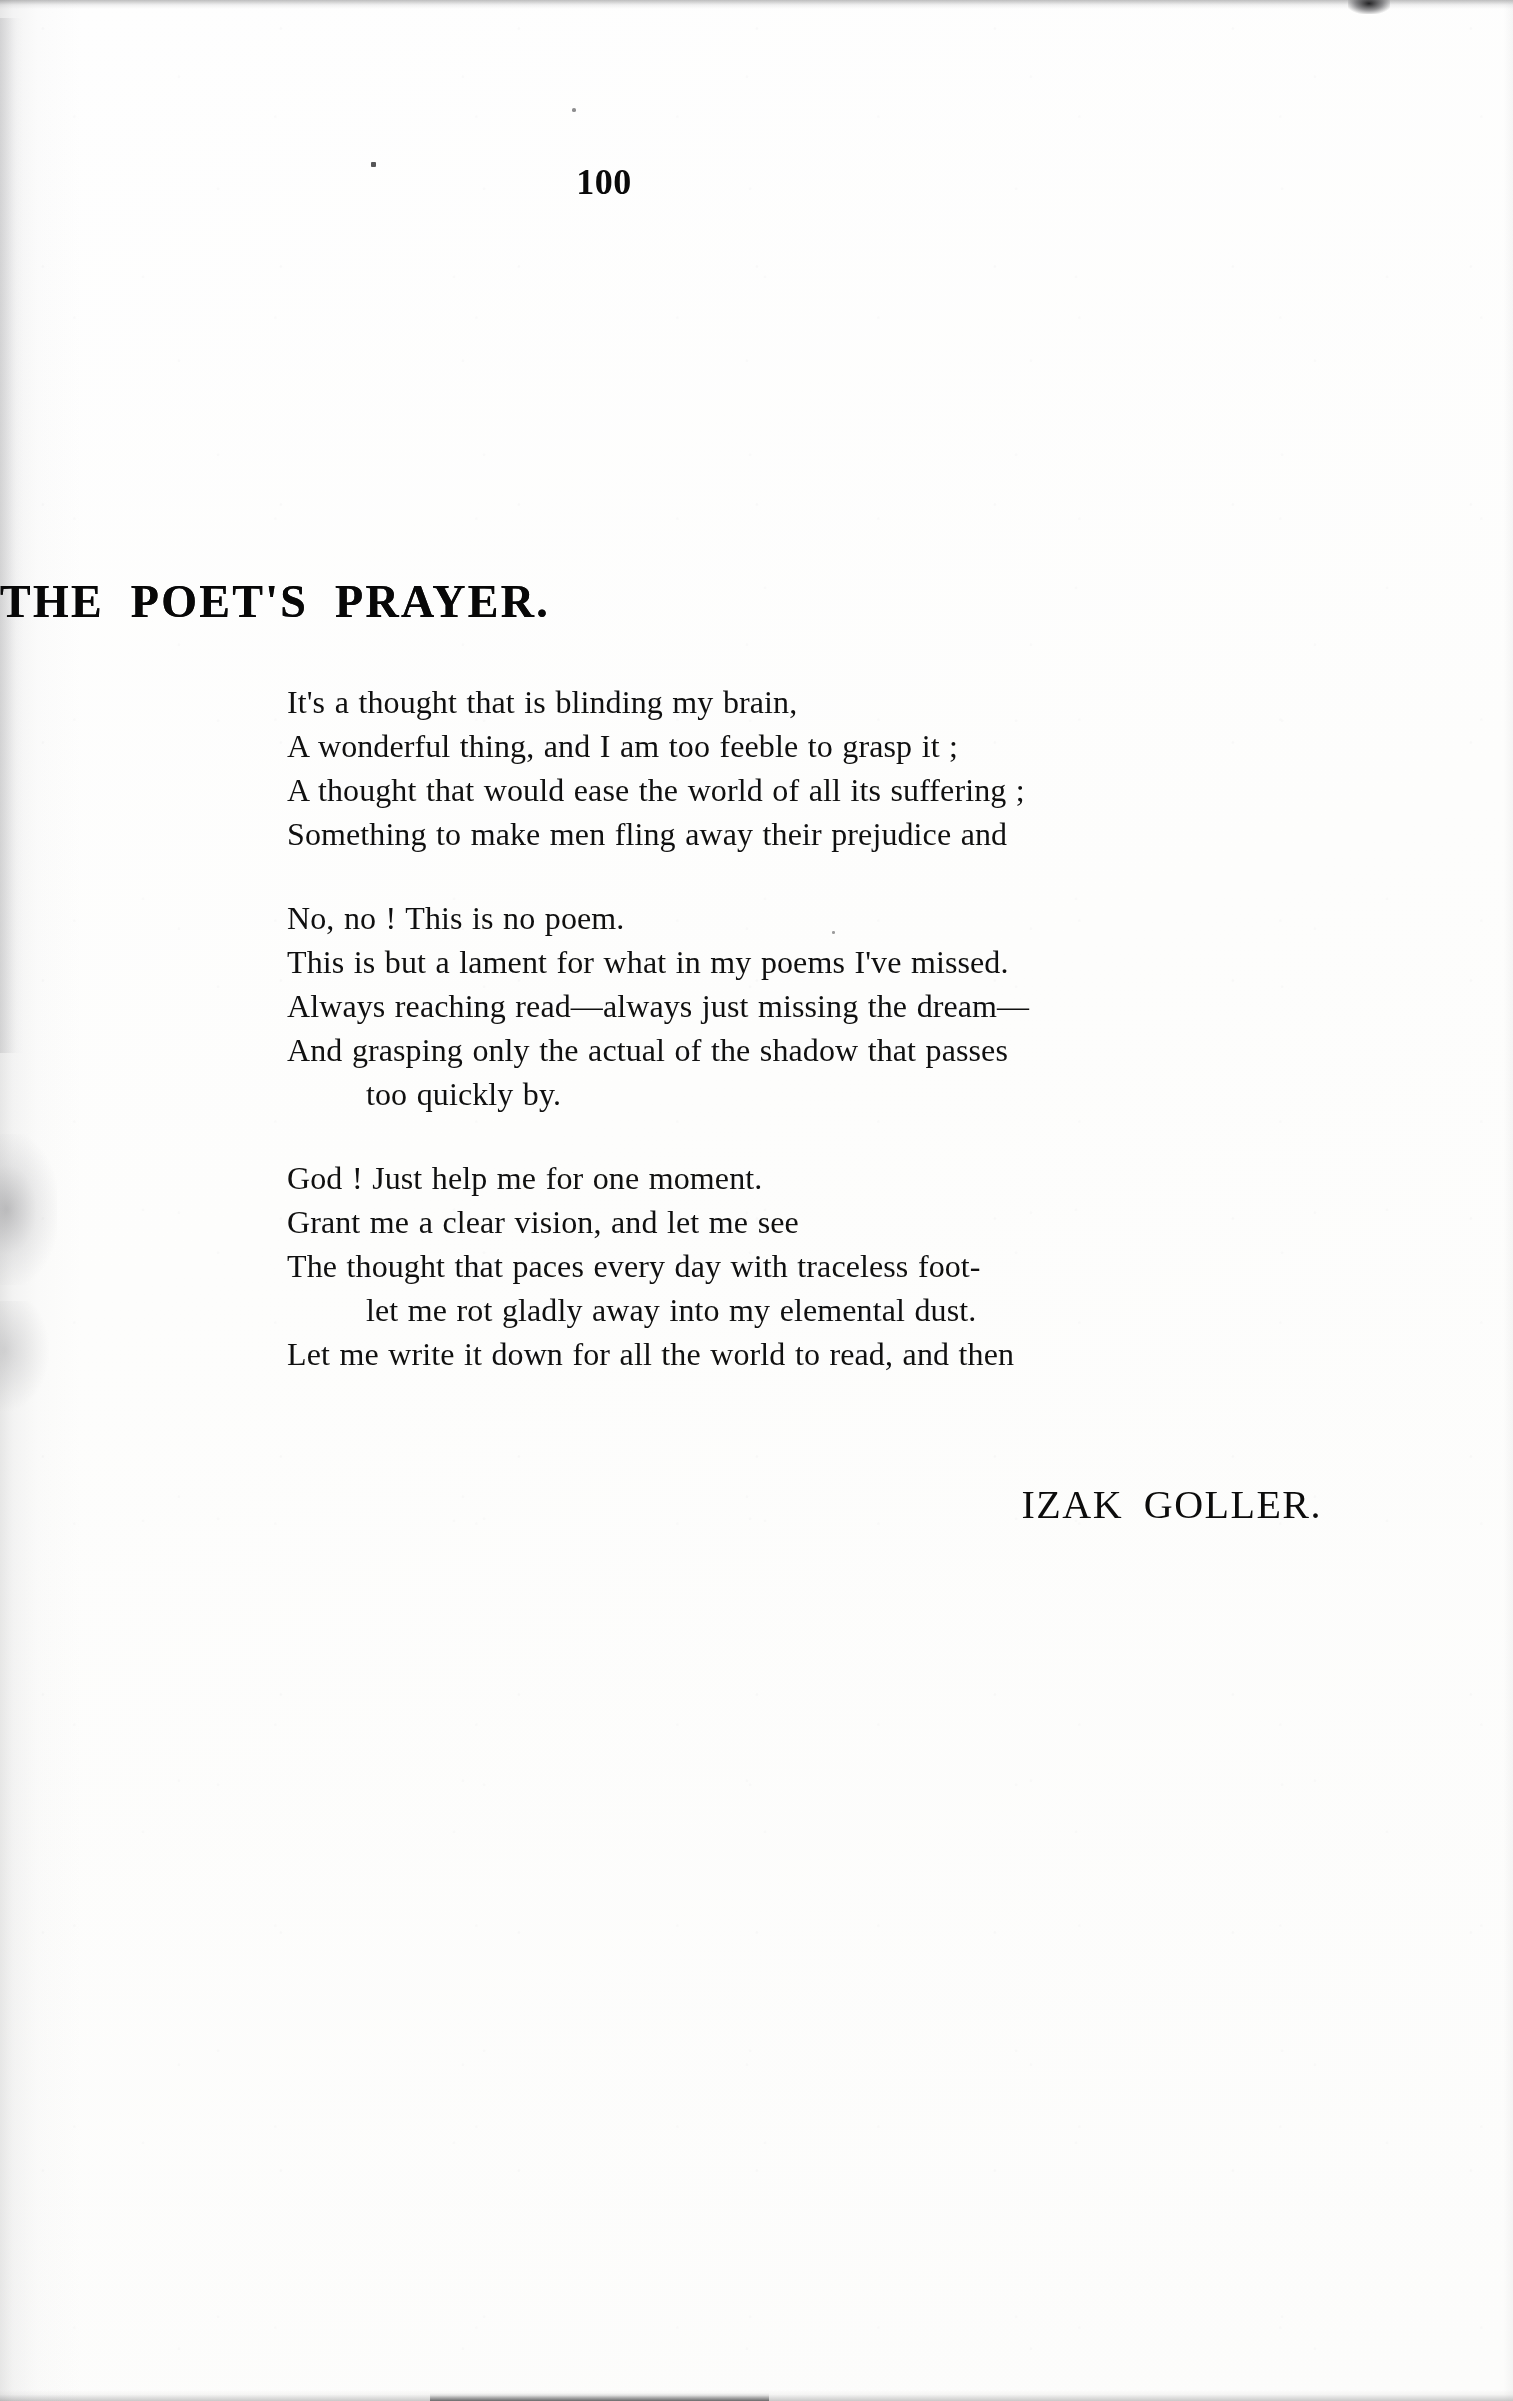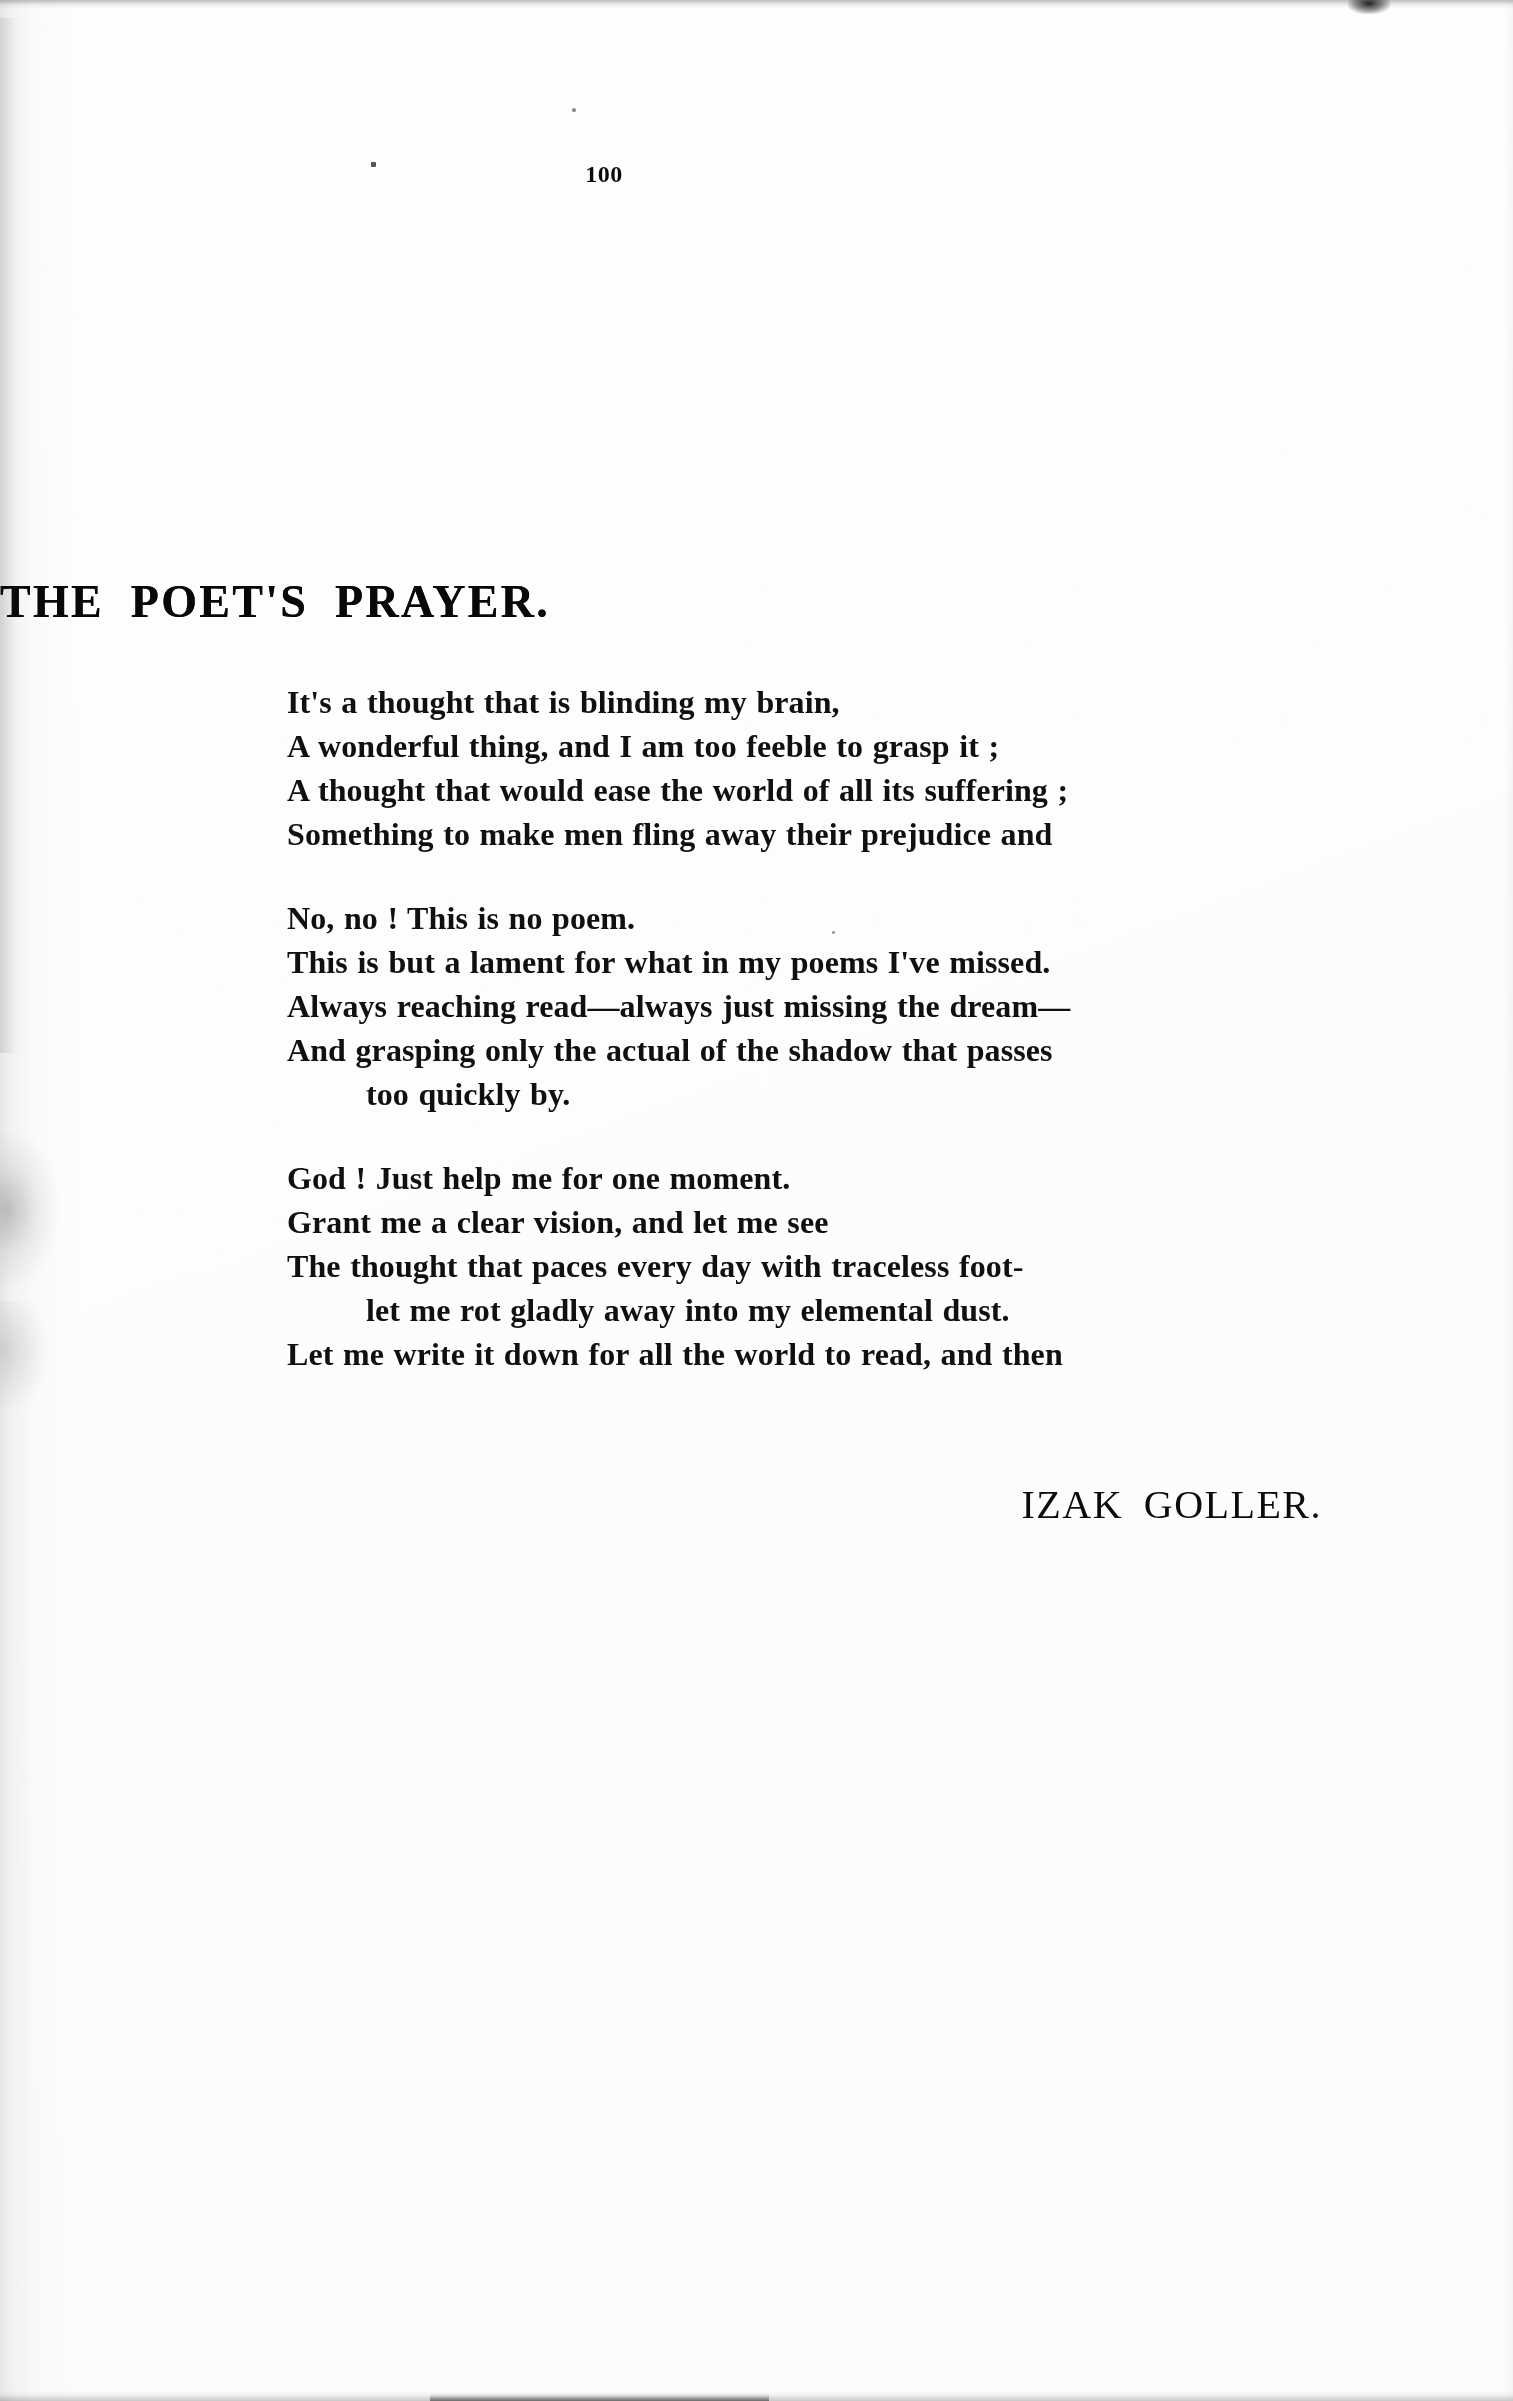--- a/index.html
+++ b/index.html
@@ -81,21 +81,21 @@
 
   
   #folio {
     position: absolute;
     top: 161px;
     left: 0;
     width: 1208px;
     text-align: center;
     font-family: "Liberation Serif", "DejaVu Serif", serif;
     font-weight: 700;
-    font-size: 24px;
+    font-size: 36px;
     letter-spacing: 0.5px;
     color: #0a0a0a;
   }
 
   
   #poem-title {
     position: absolute;
     top: 544px;
     left: 0;
     width: 1514px;
@@ -115,21 +115,21 @@
     top: 680px;
     left: 287px;
     width: 1035px;
     font-size: 32px;
     line-height: 44px;
     letter-spacing: 0.1px;
     word-spacing: 1.4px;
     color: #101010;
   }
 
-  .stanza { margin: 0 0 40px 0; font-weight: bold; }
+  .stanza { margin: 0 0 40px 0; }
   .stanza:last-of-type { margin-bottom: 0; }
 
   .vline {
     display: block;
     white-space: pre-wrap;
   }
   .vline.indent {
     padding-left: 79px;
   }
 

